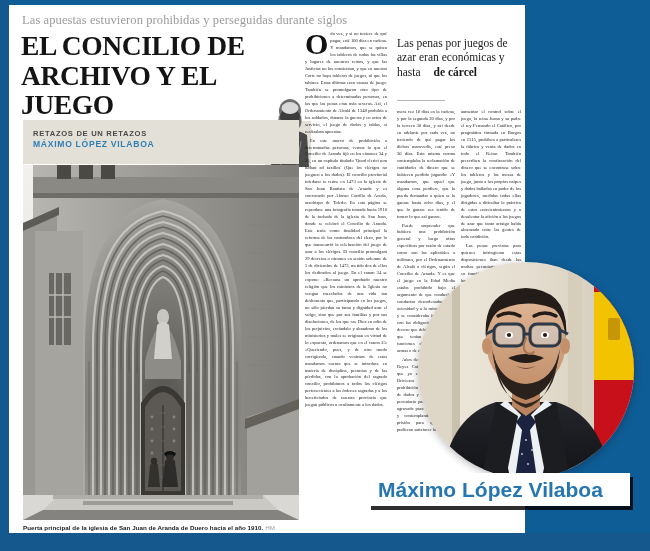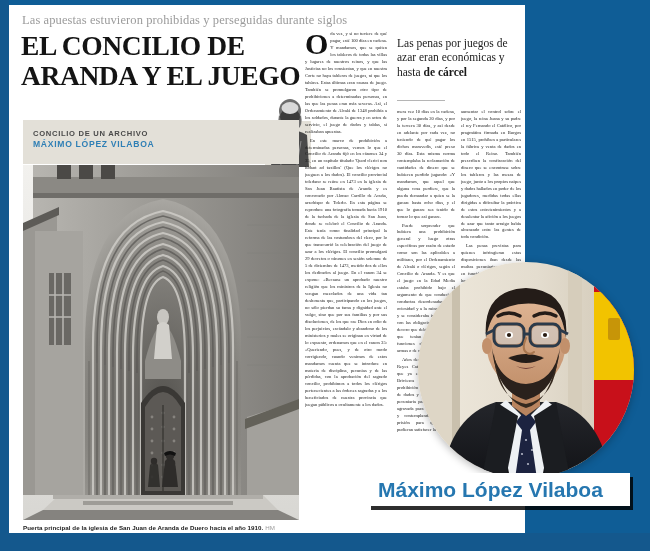--- a/index.html
+++ b/index.html
@@ -81,21 +81,21 @@
   .dropcap{
     float:left;font-size:30px;line-height:.78;font-weight:bold;
     margin:1px 2px 0 0;color:#111;
   }
 
   
   .pullquote{
     position:absolute;left:388px;top:31px;width:124px;
     font-size:11.5px;line-height:1.25;color:#1a1a1a;
   }
-  .pullquote b{font-weight:bold;}
+  .pullquote b{font-weight:bold;margin-left:10px;}
   .pq-rule{
     position:absolute;left:388px;top:95px;width:48px;height:1px;background:#b5b5b5;
   }
   .col2-lower{
     position:absolute;left:388px;top:104px;width:58px;height:400px;overflow:hidden;
     font-size:4.6px;line-height:1.52;color:#1b1b1b;text-align:justify;
   }
   .col3-lower{
     position:absolute;left:452px;top:104px;width:60px;height:400px;overflow:hidden;
     font-size:4.6px;line-height:1.52;color:#1b1b1b;text-align:justify;
@@ -133,21 +133,21 @@
   <div class="frame-left"></div>
   <div class="frame-right"></div>
   <div class="frame-bottom"></div>
 
   <div class="page">
 
     <div class="kicker">Las apuestas estuvieron prohibidas y perseguidas durante siglos</div>
 
     <div class="headline">
       <div>EL CONCILIO DE</div>
-      <div>ARANDA Y EL JUEGO</div>
+      <div>ARCHIVO Y EL JUEGO</div>
     </div>
 
     <div class="sketch">
       <svg width="46" height="76" viewBox="0 0 46 76">
         <rect width="46" height="76" fill="#ffffff"></rect>
         <rect y="30" width="46" height="46" fill="#e3e0d8"></rect>
         <g fill="#6e6e6e">
           <ellipse cx="25" cy="20" rx="11" ry="12"></ellipse>
           <path d="M14 24 q11 16 22 0 q2 10 -3 14 q-8 5 -16 0 q-5 -4 -3 -14z"></path>
         </g>
@@ -160,21 +160,21 @@
           <path d="M8 44 q17 -10 34 0 l2 32 l-38 0z"></path>
         </g>
         <path d="M22 44 l3 10 l3 -10z" fill="#ffffff"></path>
         <g stroke="#8a8a8a" stroke-width="1" fill="none">
           <path d="M10 50 l6 24 M36 50 l-4 24"></path>
         </g>
       </svg>
     </div>
 
     <div class="byline-band"></div>
-    <div class="byline-section">CONCILIO DE UN ARCHIVO</div>
+    <div class="byline-section">RETAZOS DE UN RETAZOS</div>
     <div class="byline-author">MÁXIMO LÓPEZ VILABOA</div>
 
     <div class="photo">
       <svg width="276" height="355" viewBox="0 0 276 355">
         <defs>
           <linearGradient id="stone" x1="0" y1="0" x2="1" y2="0">
             <stop offset="0%" stop-color="#b7b5b0"></stop>
             <stop offset="45%" stop-color="#9d9b96"></stop>
             <stop offset="100%" stop-color="#7e7c78"></stop>
           </linearGradient>

